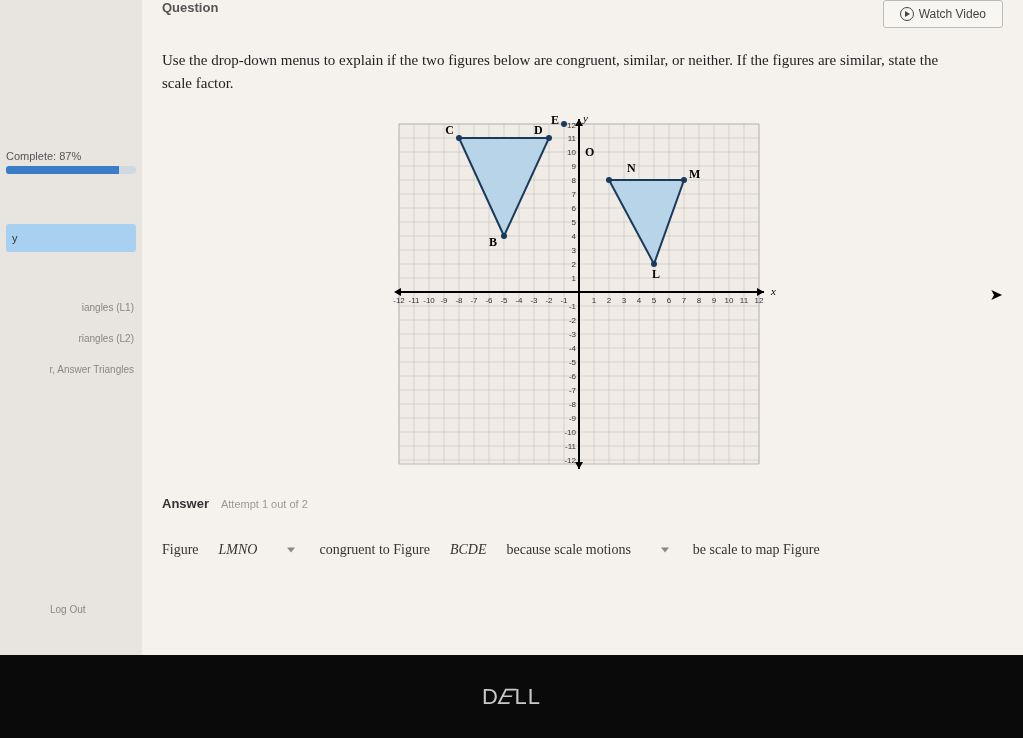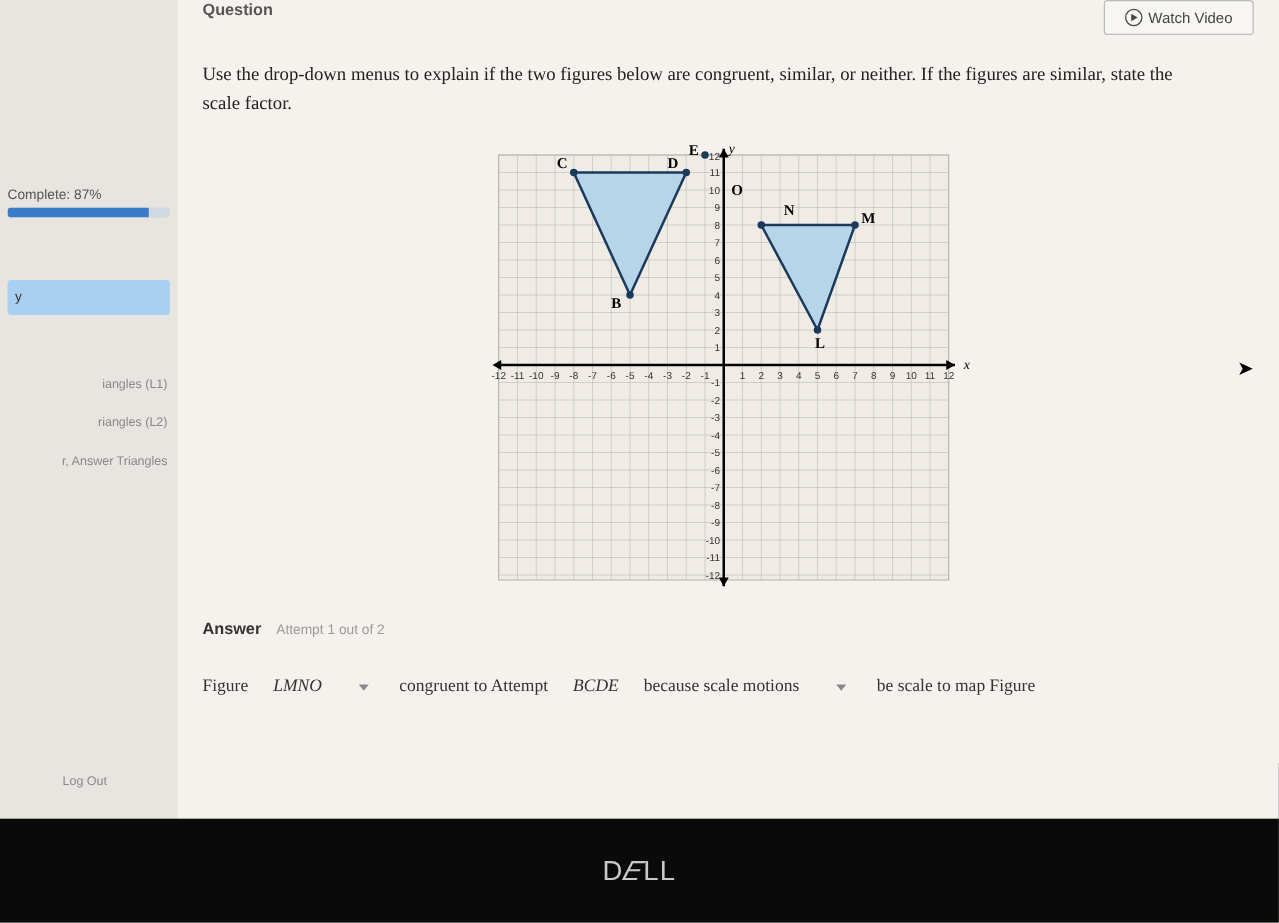--- a/index.html
+++ b/index.html
@@ -52,21 +52,21 @@
       color: #333;
     }
     .sidebar-item {
       padding: 10px 2px;
       color: #888;
       font-size: 10px;
       text-align: right;
     }
     .logout {
       position: absolute;
-      bottom: 24px;
+      bottom: 40px;
       left: 50px;
       font-size: 10px;
       color: #888;
       font-family: Arial, sans-serif;
     }
     .main {
       flex: 1;
       background: #f5f2ee;
       padding: 0 28px 20px 20px;
       position: relative;
@@ -382,21 +382,21 @@
     </div>
 
     <div class="answer-section">
       <span class="answer-label">Answer</span>
       <span class="attempt-text">Attempt 1 out of 2</span>
 
       <div class="answer-line">
         <span>Figure </span>
         <span style="font-style:italic">LMNO</span>
         <span class="dropdown-inline"></span>
-        <span> congruent to Attempt </span>
+        <span> congruent to Figure </span>
         <span style="font-style:italic">BCDE</span>
         <span> because scale motions </span>
         <span class="dropdown-inline"></span>
         <span> be scale to map Figure</span>
       </div>
     </div>
 
     <div class="cursor-icon">➤</div>
   </div>
 </div>

